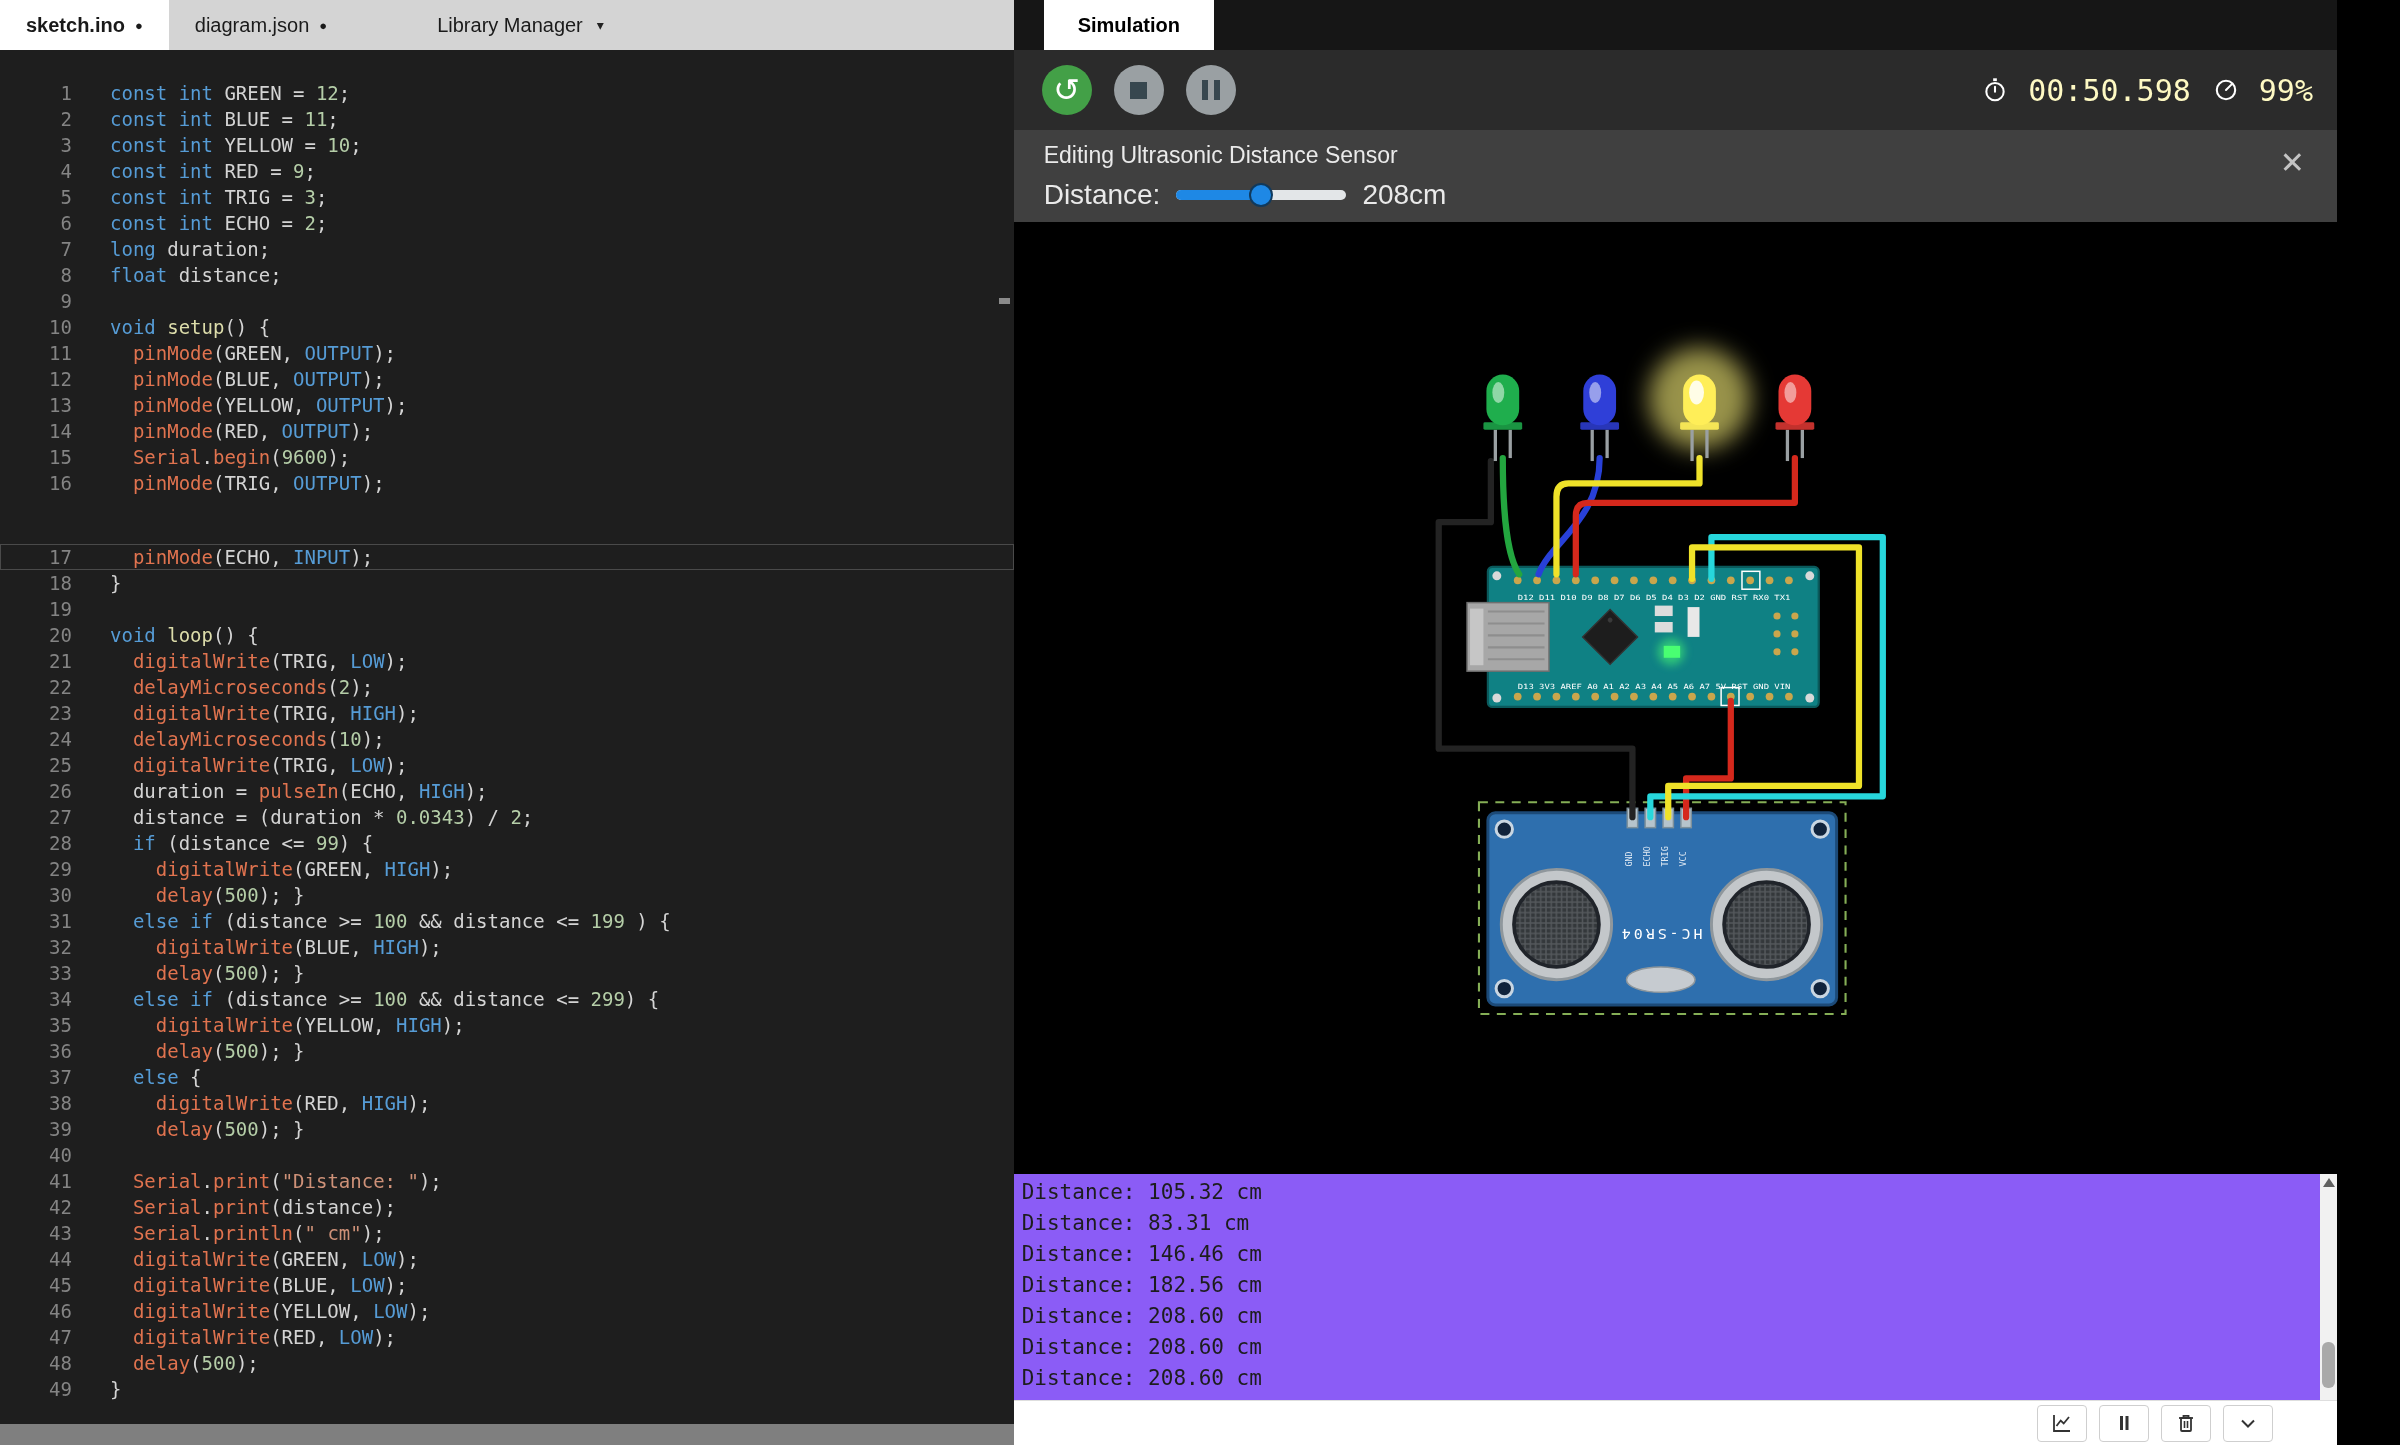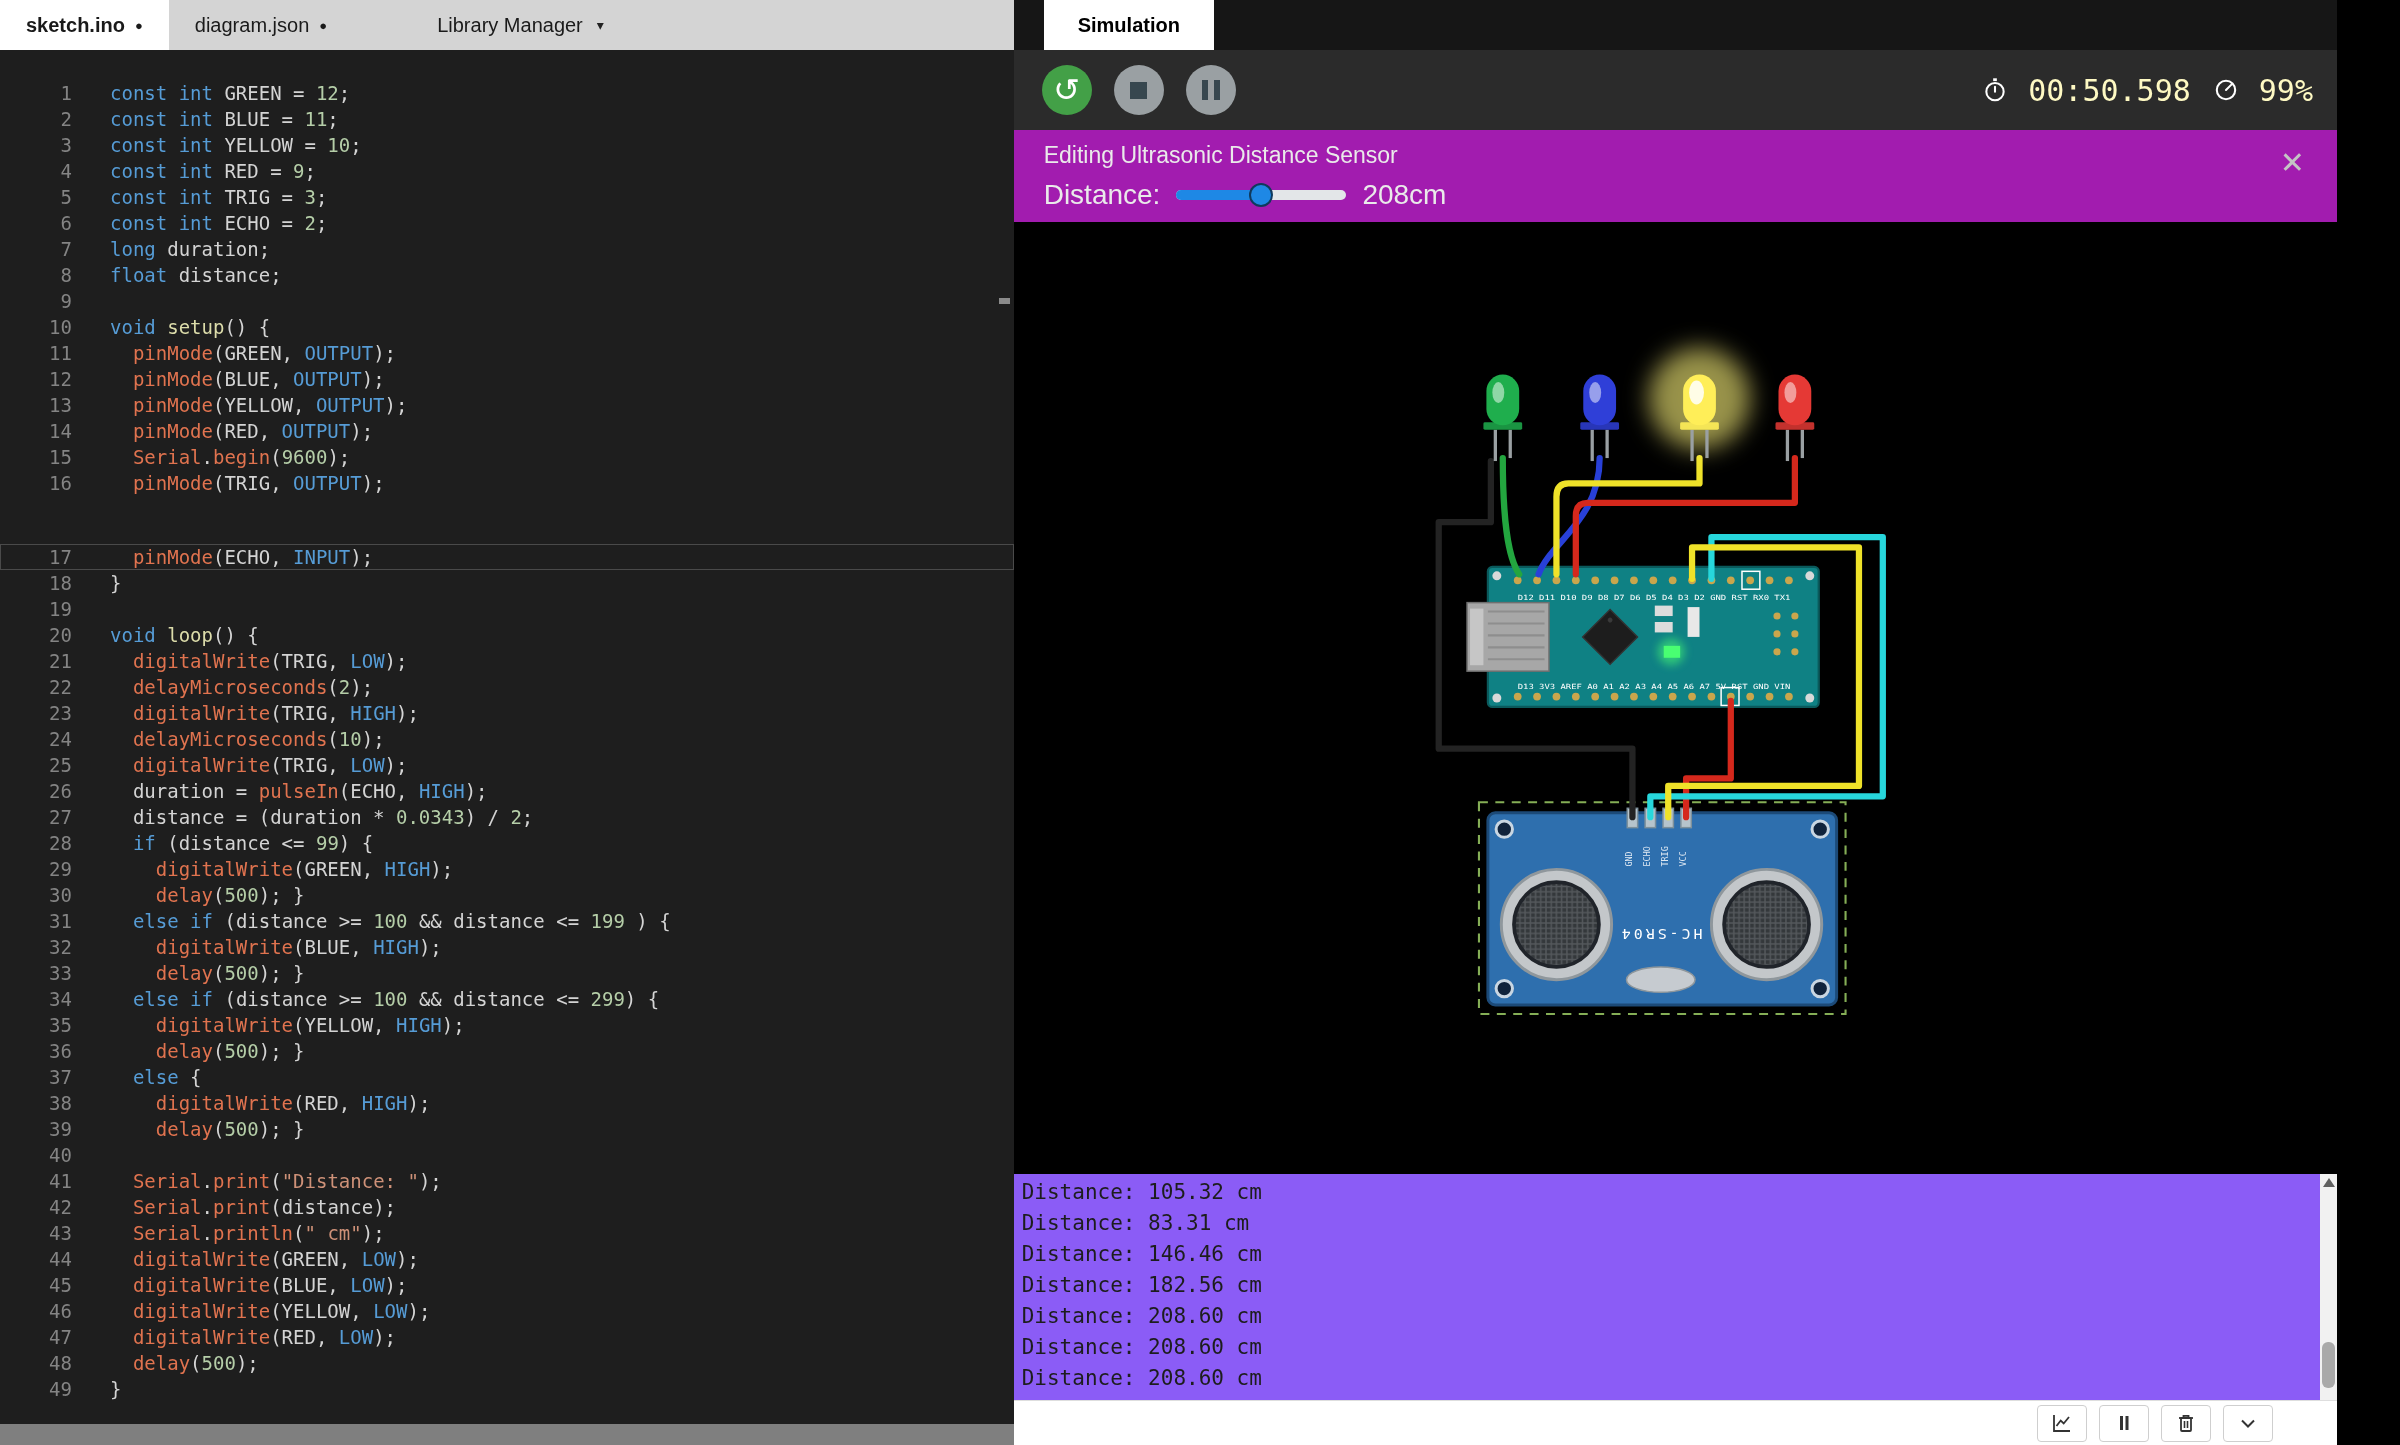--- a/index.html
+++ b/index.html
@@ -42,21 +42,21 @@
                 justify-content:center; border:none; cursor:pointer; }
   .btn-restart { background:var(--accent-green); color:#fff; font-size:32px; line-height:1; }
   .btn-gray { background:#9aa0a3; }
   .stop-sq { width:17px; height:17px; background:#37474f; }
   .pause-bars { display:flex; gap:6px; }
   .pause-bars i { display:block; width:6px; height:20px; background:#37474f; }
   .toolbar-spacer { flex:1; }
   .hud { display:flex; align-items:center; gap:20px; color:#fef9c3; font-size:30px;
          font-family:"DejaVu Sans Mono", monospace; }
 
-  .edit-panel { height:92px; background:#a21caf; padding:12px 30px 0; position:relative; flex:none; }
+  .edit-panel { height:92px; background:#404040; padding:12px 30px 0; position:relative; flex:none; }
   .edit-title { color:#eaeaea; font-size:23px; margin-bottom:10px; font-family:"Liberation Sans",sans-serif; }
   .edit-row { display:flex; align-items:center; gap:16px; color:#eaeaea; font-size:28px; }
   .slider { position:relative; width:170px; height:10px; border-radius:5px; background:#e3e6e8; cursor:pointer; }
   .slider-fill { position:absolute; left:0; top:0; bottom:0; border-radius:5px; background:var(--slider-blue); }
   .slider-thumb { position:absolute; top:50%; width:20px; height:20px; border-radius:50%;
                   background:var(--slider-blue); transform:translate(-50%,-50%); box-shadow:0 0 0 2px #10395c; }
   .close-x { position:absolute; right:32px; top:18px; color:#c4c4c4; font-size:30px; background:none;
              border:none; cursor:pointer; line-height:1; }
 
   .canvas { flex:1; position:relative; background:#000; }

